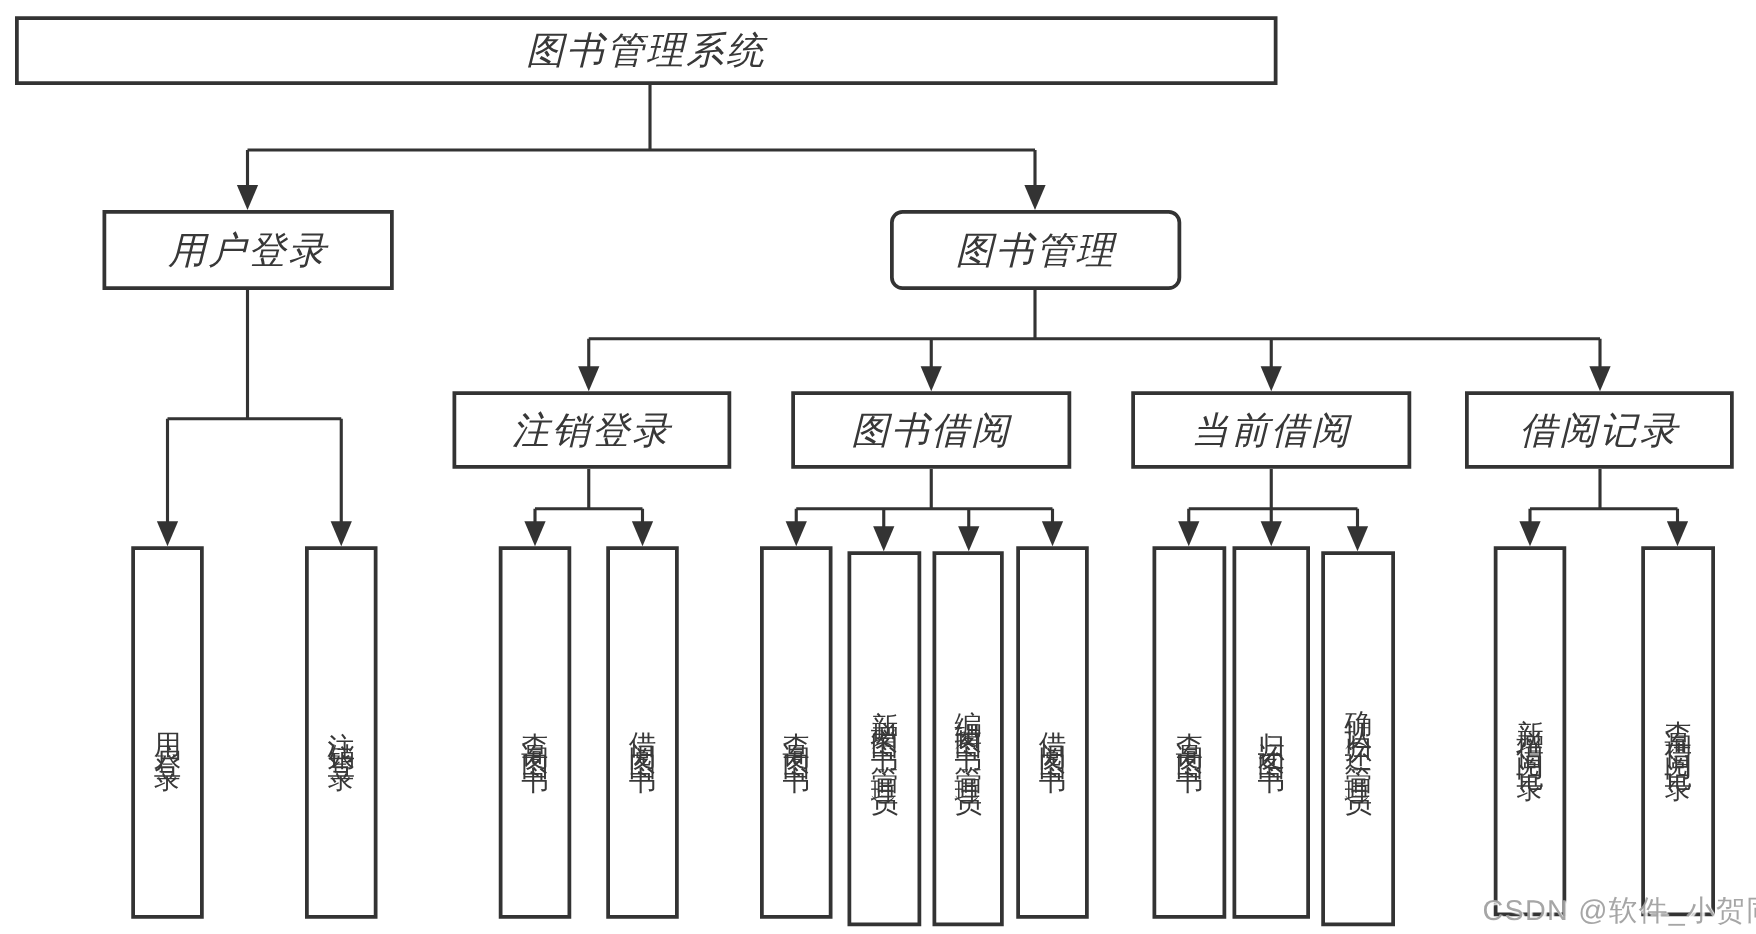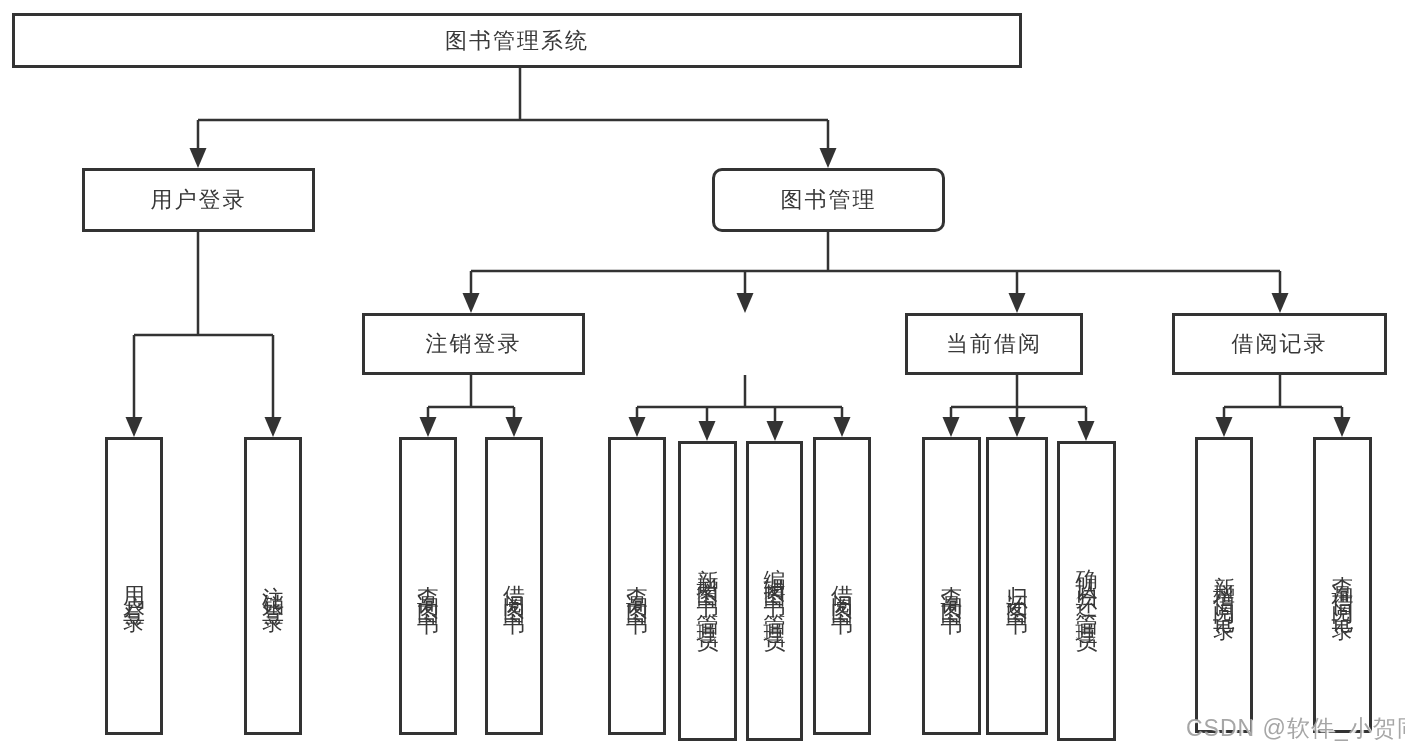--- a/index.html
+++ b/index.html
@@ -21,21 +21,21 @@
     position: absolute;
     box-sizing: border-box;
     background: #ffffff;
     border: 3px solid #333333;
     display: flex;
     align-items: center;
     justify-content: center;
     color: #383838;
     z-index: 2;
   }
-  .node.h { font-size: 22px; letter-spacing: 2px; }
+  .node.h { font-size: 30px; letter-spacing: 2px; font-style: italic; }
   .node.v { font-size: 22px; }
   .node.v .vtext {
     writing-mode: vertical-rl;
     text-orientation: mixed;
     letter-spacing: 9px;
     line-height: 1;
     white-space: nowrap;
   }
   .watermark {
     position: absolute;
@@ -108,21 +108,24 @@
   <div class="node h" style="left:82px; top:168px; width:233px; height:64px;">
     <span>用户登录</span>
   </div>
   <div class="node h" style="left:712px; top:168px; width:233px; height:64px;border-radius:10px;">
     <span>图书管理</span>
   </div>
 
   <div class="node h" style="left:362px; top:313px; width:223px; height:62px;">
     <span>注销登录</span>
   </div>
-  <div class="node h" style="left:905px; top:313px; width:178px; height:62px;">
+  <div class="node h" style="left:633px; top:313px; width:224px; height:62px;">
+    <span>图书借阅</span>
+  </div>
+  <div class="node h" style="left:905px; top:313px; width:224px; height:62px;">
     <span>当前借阅</span>
   </div>
   <div class="node h" style="left:1172px; top:313px; width:215px; height:62px;">
     <span>借阅记录</span>
   </div>
 
   <div class="node v" style="left:105px; top:437px; width:58px; height:298px;">
     <span class="vtext">用户登录</span>
   </div>
   <div class="node v" style="left:244px; top:437px; width:58px; height:298px;">

